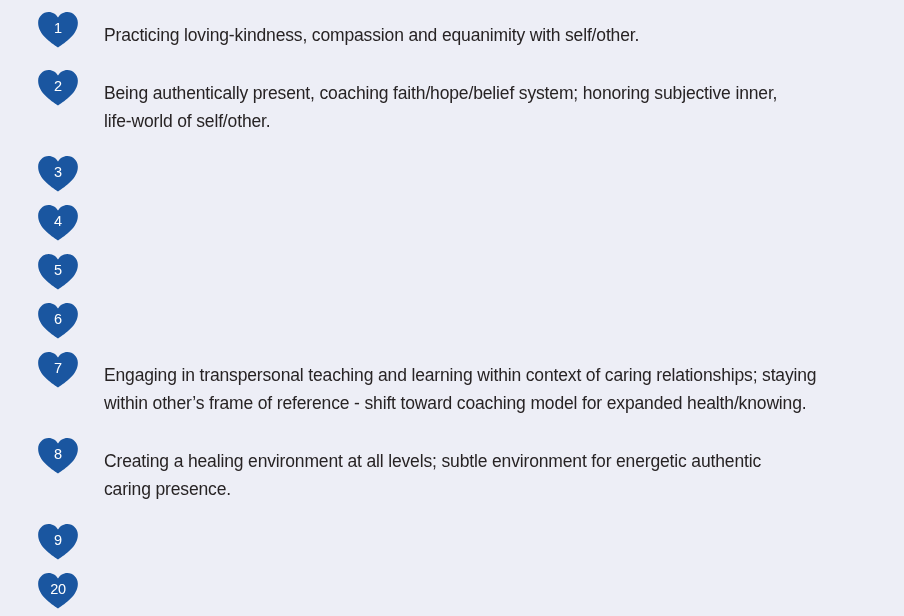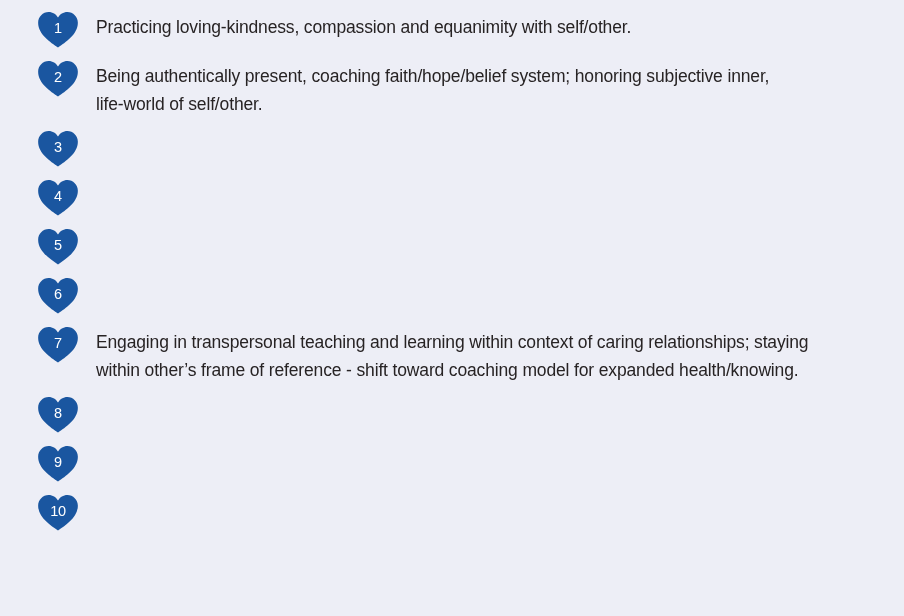--- a/index.html
+++ b/index.html
@@ -40,21 +40,21 @@
     position: absolute;
     left: 50%;
     top: 44%;
     transform: translate(-50%, -50%);
     color: #ffffff;
     font-size: 14.5px;
     font-weight: 400;
     letter-spacing: -0.3px;
   }
   .text {
-    margin: 0;
+    margin: 8px;
     padding-top: 1px;
     color: #272324;
     font-size: 17.5px;
     line-height: 28px;
     letter-spacing: -0.15px;
     white-space: pre-line;
     max-width: 800px;
   }
 </style>
 </head>
@@ -130,33 +130,35 @@
 within other’s frame of reference - shift toward coaching model for expanded health/knowing.</p>
   </div>
 
   <div class="item">
     <span class="heart">
       <svg viewBox="0 0 32 29">
           <path d="M16 28.5 C 10 24.5 0 18 0 8.6 C 0 3.9 3.8 0 8.5 0 C 11.7 0 14.5 1.8 16 4.5 C 17.5 1.8 20.3 0 23.5 0 C 28.2 0 32 3.9 32 8.6 C 32 18 22 24.5 16 28.5 Z" fill="#1a56a0"></path>
         </svg>
       <span class="num">8</span>
     </span>
+    <p class="text">Creating a healing environment at all levels; subtle environment for energetic authentic
+caring presence.</p>
   </div>
 
   <div class="item">
     <span class="heart">
       <svg viewBox="0 0 32 29">
           <path d="M16 28.5 C 10 24.5 0 18 0 8.6 C 0 3.9 3.8 0 8.5 0 C 11.7 0 14.5 1.8 16 4.5 C 17.5 1.8 20.3 0 23.5 0 C 28.2 0 32 3.9 32 8.6 C 32 18 22 24.5 16 28.5 Z" fill="#1a56a0"></path>
         </svg>
       <span class="num">9</span>
     </span>
   </div>
 
   <div class="item">
     <span class="heart">
       <svg viewBox="0 0 32 29">
           <path d="M16 28.5 C 10 24.5 0 18 0 8.6 C 0 3.9 3.8 0 8.5 0 C 11.7 0 14.5 1.8 16 4.5 C 17.5 1.8 20.3 0 23.5 0 C 28.2 0 32 3.9 32 8.6 C 32 18 22 24.5 16 28.5 Z" fill="#1a56a0"></path>
         </svg>
-      <span class="num">10</span>
+      <span class="num">20</span>
     </span>
   </div>
 
 </div>
 
 </body></html>

